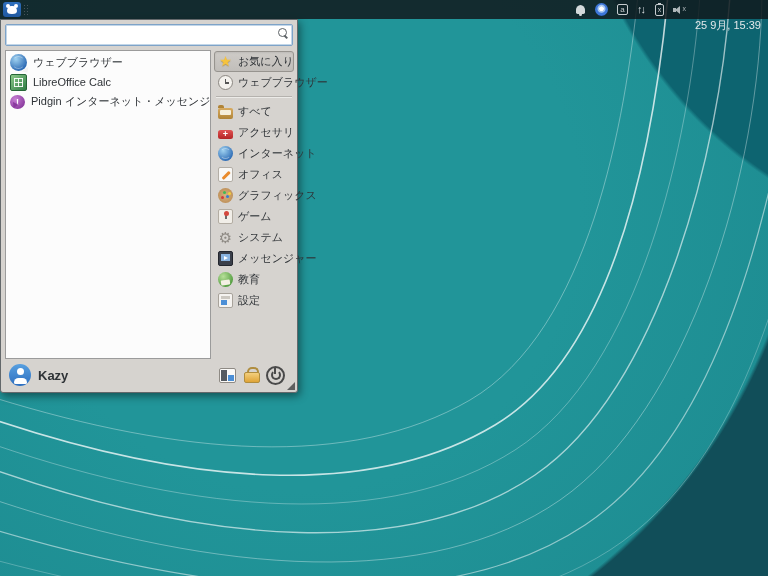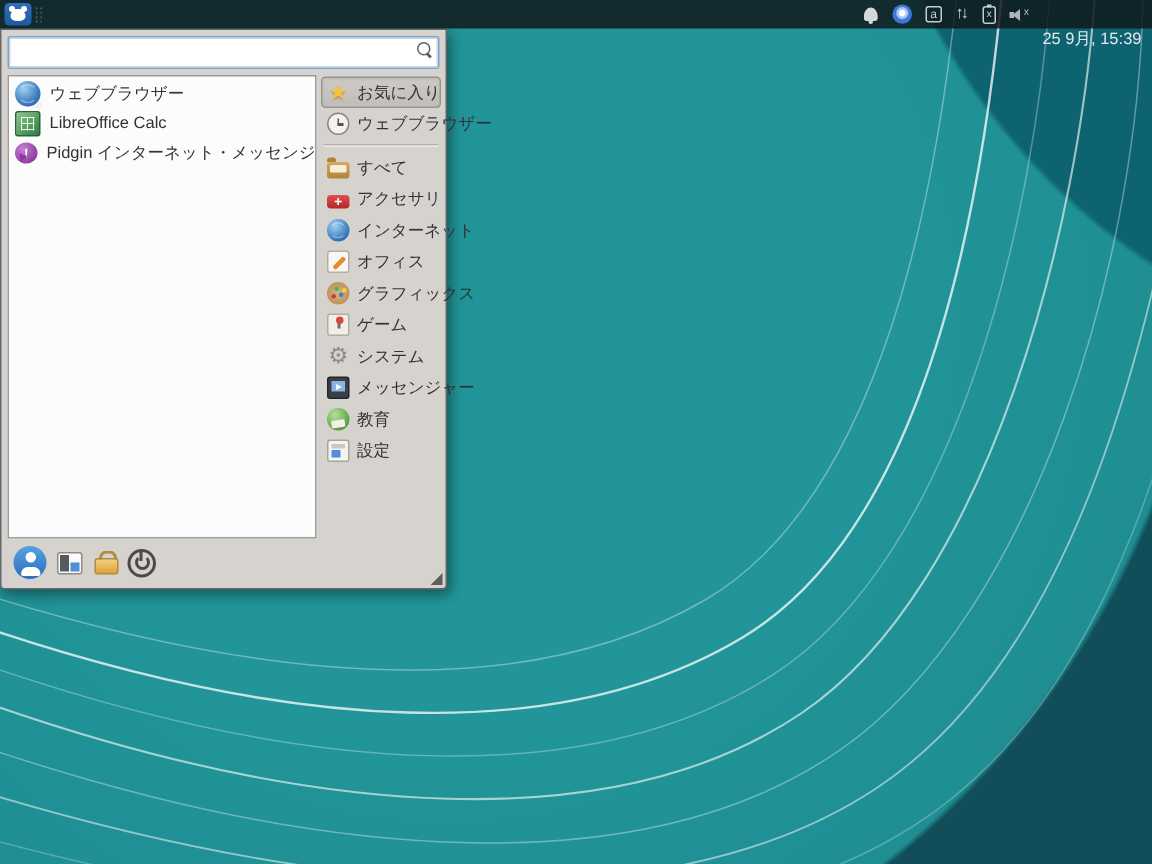--- a/index.html
+++ b/index.html
@@ -363,20 +363,21 @@
       </div>
       <div class="cat-row">
         <span class="cic ic-panels"></span>
         <span>設定</span>
       </div>
     </div>
   </div>
 
   <div class="footer">
     <span class="avatar"></span>
+    <span class="uname">Kazy</span>
     <button class="fbtn">
       <span class="ic-setmgr"></span>
     </button>
     <button class="fbtn">
       <span class="ic-lock"></span>
     </button>
     <button class="fbtn">
       <span class="ic-power"></span>
     </button>
   </div>

